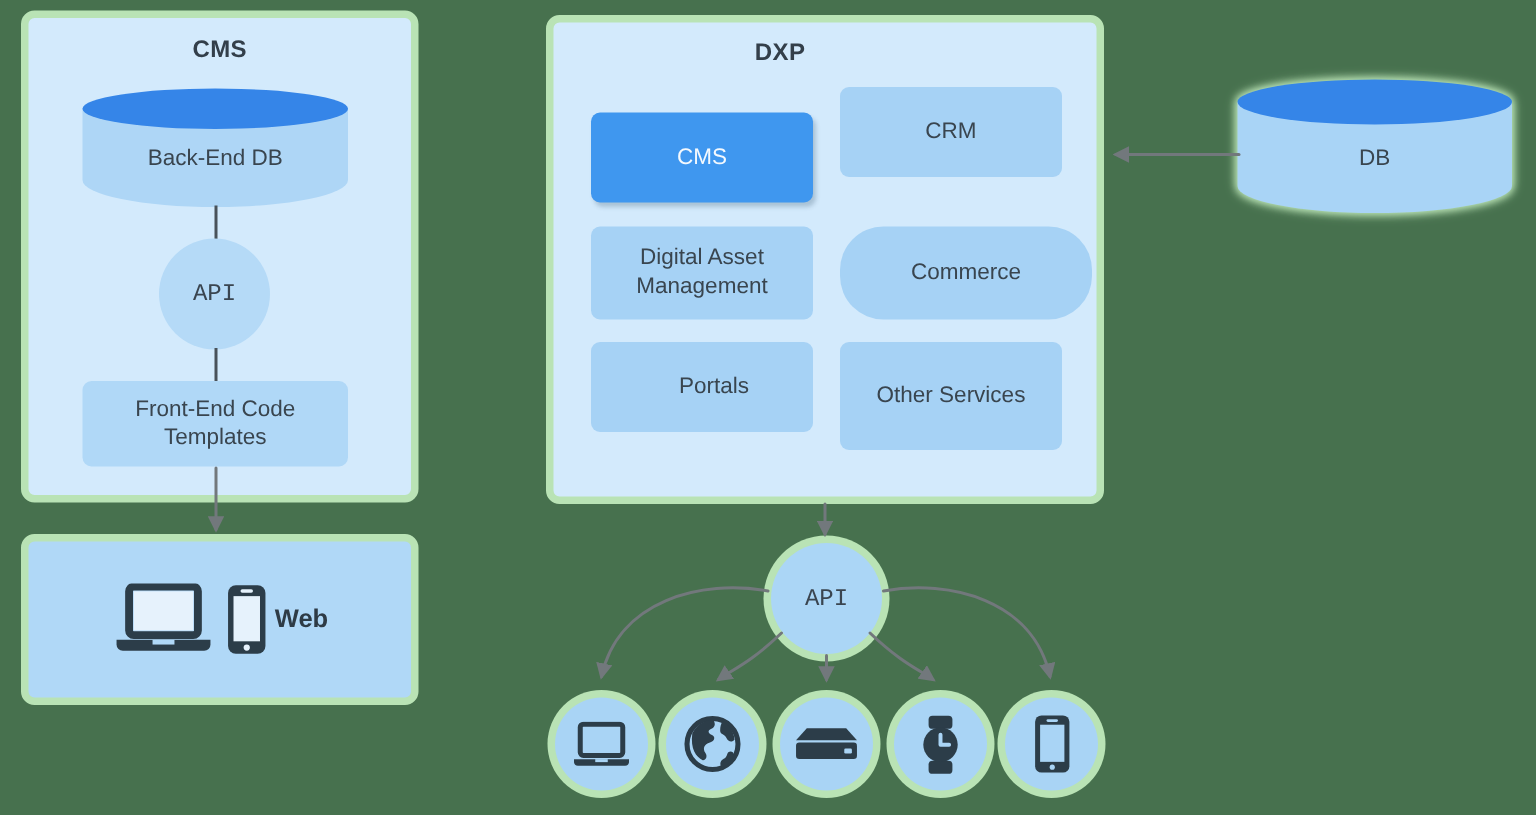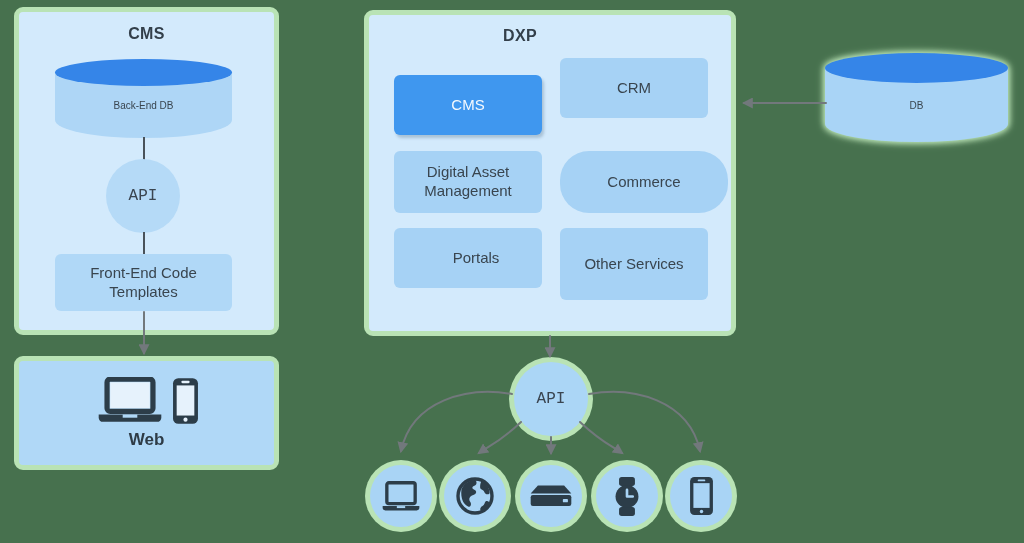--- a/index.html
+++ b/index.html
@@ -34,33 +34,33 @@
     display:flex;align-items:center;justify-content:center;
     font-size:16px;color:#3a4550;font-family:Liberation Mono, monospace;
   }
   .halo{box-shadow:0 0 0 5px #b9e3b5;}
   
   .cyl{position:absolute;}
   .cyl .cyl-body{
     position:absolute;left:0;right:0;bottom:0;background:#aed6f6;
     border-radius:0 0 50% 50% / 0 0 18px 18px;
     display:flex;align-items:center;justify-content:center;
-    font-size:10px;color:#39454f;
+    font-size:15px;color:#39454f;
   }
   .cyl .cyl-top{
     position:absolute;left:0;right:0;top:0;background:#3585e8;border-radius:50%;
   }
   .glow{filter:drop-shadow(0 0 3px #b9e3b5) drop-shadow(0 0 3px #b9e3b5);}
   .thin-line{position:absolute;width:2px;background:#49525a;}
   .device{
     position:absolute;width:62px;height:62px;border-radius:50%;
     background:#a9d4f5;display:flex;align-items:center;justify-content:center;
   }
   .web-inner{
-    position:absolute;inset:0;display:flex;flex-direction:column;
+    position:absolute;inset:0;display:flex;flex-direction:row;
     align-items:center;justify-content:center;gap:5px;
   }
   .web-icons{display:flex;align-items:flex-end;gap:7px;}
   .web-label{font-size:17px;font-weight:bold;color:#2e3b46;}
   svg{display:block;}
   .overlay{position:absolute;left:0;top:0;pointer-events:none;}
 </style>
 </head>
 <body>
 

